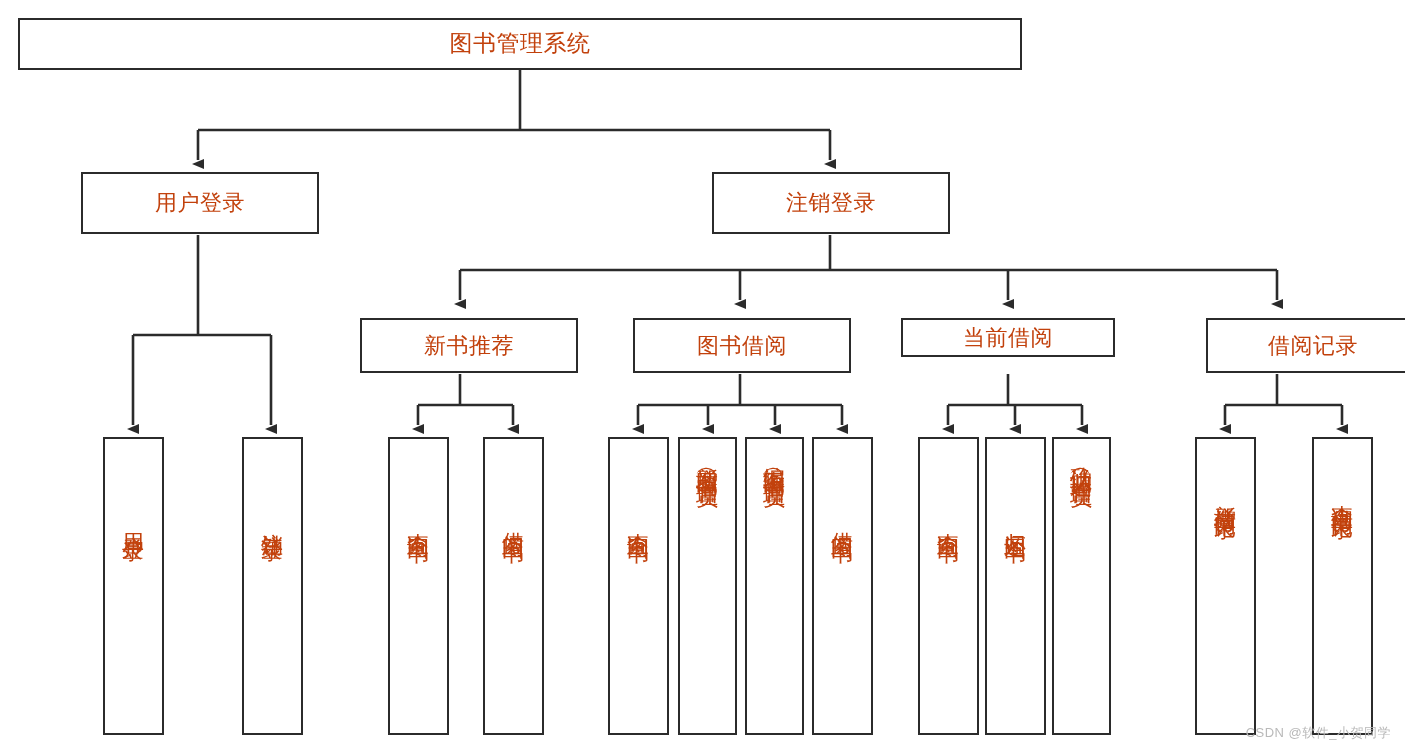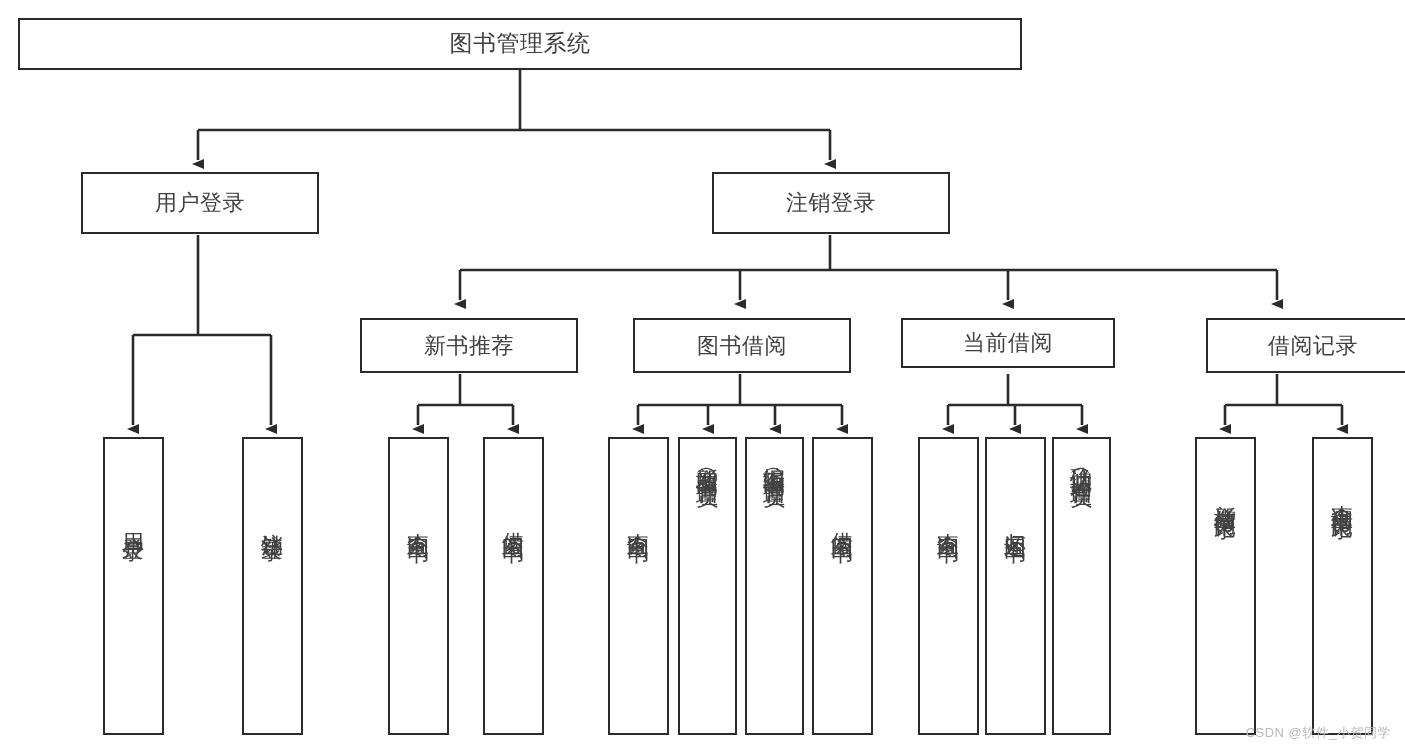--- a/index.html
+++ b/index.html
@@ -29,21 +29,21 @@
     position: absolute;
     box-sizing: border-box;
     background: #ffffff;
     border: 2px solid #2b2b2b;
     display: flex;
     align-items: center;
     justify-content: center;
     z-index: 2;
   }
   .node-label {
-    color: #404040;
+    color: #c2410c;
     letter-spacing: 0.5px;
     line-height: 1.18;
     white-space: nowrap;
   }
   .node.horizontal .node-label {
     font-size: 22px;
   }
   .node.root .node-label {
     font-size: 23px;
   }
@@ -148,21 +148,21 @@
   </div>
 
   <div class="node horizontal" style="left:633px; top:318px; width:218px; height:55px;">
     <span class="node-label">图书借阅</span>
   </div>
 
   <div class="node horizontal" style="left:360px; top:318px; width:218px; height:55px;">
     <span class="node-label">新书推荐</span>
   </div>
 
-  <div class="node horizontal" style="left:901px; top:318px; width:214px; height:50px;text-align:center;">
+  <div class="node horizontal" style="left:901px; top:318px; width:214px; height:39px;text-align:center;">
     <span class="node-label">当前借阅</span>
   </div>
 
   <div class="node horizontal" style="left:1170px; top:318px; width:214px; height:55px;margin-left:36px;">
     <span class="node-label">借阅记录</span>
   </div>
 
   <div class="node vertical mid" style="left:103px; top:437px; width:61px; height:298px;">
     <span class="node-label">用户登录</span>
   </div>

